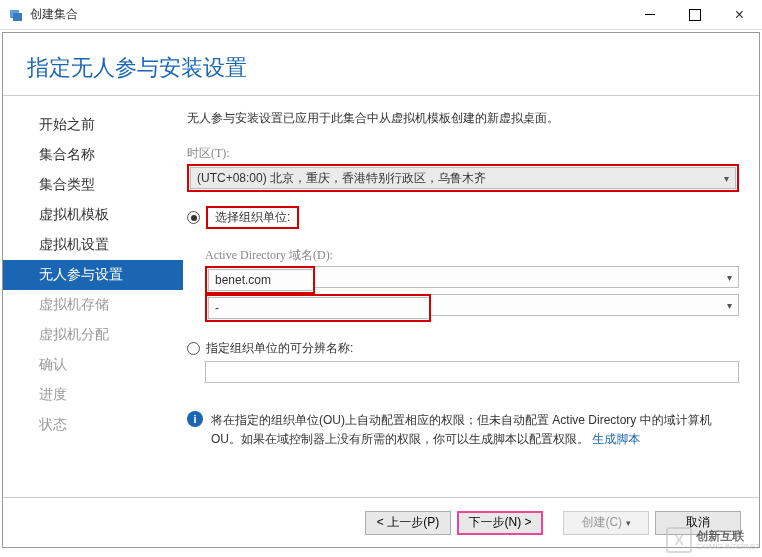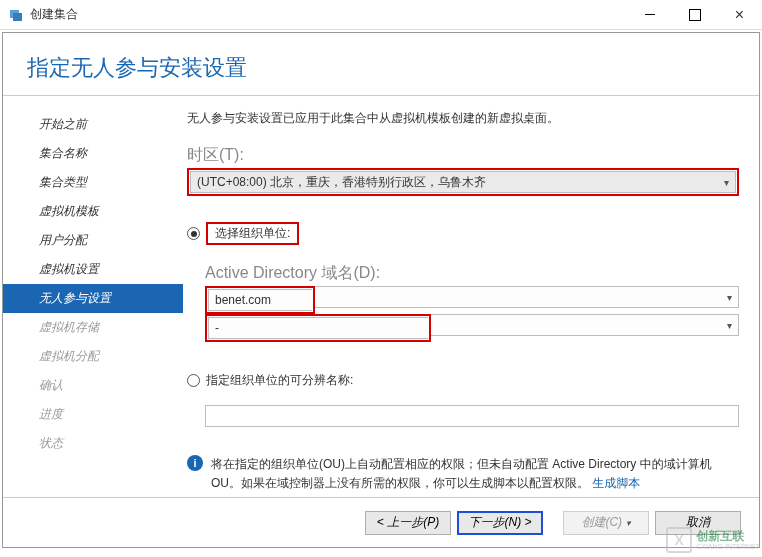--- a/index.html
+++ b/index.html
@@ -19,53 +19,53 @@
   .wizard-frame { border:1px solid #999; height: 516px; position: relative; }
 
   
   .header-area { padding: 20px 24px 12px 24px; border-bottom:1px solid #ccc; }
   .header-title { font-size: 22px; color:#1a66b3; font-weight:400; }
 
   .body-row { display:flex; height: calc(100% - 64px - 50px); }
 
   
   .sidebar { width: 180px; padding: 14px 0 0 0; }
-  .nav-item { padding: 6px 10px 6px 36px; font-size: 12px; color:#333;font-style:italic; }
+  .nav-item { padding: 6px 10px 6px 36px; font-size: 14px; color:#333; }
   .nav-item.disabled { color:#9a9a9a; }
   .nav-item.active { background:#1a66b3; color:#fff; }
 
   
   .main { flex:1; padding: 14px 20px 0 4px; font-size:12px; color:#333; }
   .desc { margin-bottom: 18px; }
 
-  .field-label { color:#888; font-size:16px; margin-bottom:2px; }
+  .field-label { color:#888; font-size:12px; margin-bottom:2px;font-family:Liberation Serif, serif; }
   .hi-red { border:2px solid #d40000; padding:1px; display:inline-block; }
   .hi-red.block { display:block; }
 
   .dropdown { height:22px; background:#eaeaea; border:1px solid #bdbdbd; display:flex; align-items:center; padding:0 6px; font-size:12px; color:#333; position:relative; }
   .dropdown .caret { margin-left:auto; font-size:10px; color:#555; }
   .dropdown.light { background:#fdfdfd; }
 
-  .radio-row { display:flex; align-items:center; gap:6px; margin:16px 0; }
+  .radio-row { display:flex; align-items:center; gap:6px; margin:4px 0; }
   .radio-row .radio { width:13px; height:13px; border-radius:50%; border:1px solid #555; display:inline-flex; align-items:center; justify-content:center; background:#fff;}
   .radio-row .radio.checked::after { content:""; width:6px;height:6px;border-radius:50%;background:#333; display:block;}
 
   .indent { margin-left:18px; }
 
   .textbox { height:22px; border:1px solid #bdbdbd; background:#fff; padding:0 6px; display:flex; align-items:center; }
 
   .info-row { display:flex; gap:8px; margin-top:28px; }
   .info-icon { width:16px;height:16px;border-radius:50%;background:#1a66b3;color:#fff;display:flex;align-items:center;justify-content:center;font-size:11px;font-weight:bold;flex-shrink:0; }
   .info-text { font-size:12px; line-height:1.6; }
   .info-text .link { color:#1a66b3; cursor:pointer; }
 
   
   .footer { position:absolute; bottom:0; left:0; right:0; height:50px; border-top:1px solid #ccc; display:flex; align-items:center; justify-content:flex-end; gap:6px; padding:0 18px; }
-  .btn { min-width:86px; height:24px; border:1px solid #adadad; background:#e8e8e8; font-size:12px; display:inline-flex; align-items:center; justify-content:center; padding:0 8px;font-style:italic;}
-  .btn.primary { border:2px solid #1d4ed8; }
+  .btn { min-width:86px; height:24px; border:1px solid #adadad; background:#e8e8e8; font-size:12px; display:inline-flex; align-items:center; justify-content:center; padding:0 8px;}
+  .btn.primary { border:2px solid #ec4899; }
   .btn .caret-sm { font-size:9px; margin-left:4px; color:#555; }
   .btn.disabled { color:#9a9a9a; border-color:#cfcfcf; background:#f2f2f2;}
 
   
   .watermark { position:absolute; right:2px; bottom:4px; opacity:0.55; display:flex; align-items:center; gap:4px; font-size:10px; color:#888; }
   .watermark .logo { width:26px;height:26px;border:2px solid #bbb;border-radius:3px;display:flex;align-items:center;justify-content:center;font-weight:bold;color:#bbb;font-size:14px;}
   .watermark .txt {display:flex;flex-direction:column;line-height:1.1;}
 </style>
 </head>
 <body>
@@ -92,21 +92,20 @@
     <div class="header-title">指定无人参与安装设置</div>
   </div>
 
   <div class="body-row">
 
     <div class="sidebar">
       <div class="nav-item">开始之前</div>
       <div class="nav-item">集合名称</div>
       <div class="nav-item">集合类型</div>
       <div class="nav-item">虚拟机模板</div>
-      <div class="nav-item">用户分配</div>
       <div class="nav-item">虚拟机设置</div>
       <div class="nav-item active">无人参与设置</div>
       <div class="nav-item disabled">虚拟机存储</div>
       <div class="nav-item disabled">虚拟机分配</div>
       <div class="nav-item disabled">确认</div>
       <div class="nav-item disabled">进度</div>
       <div class="nav-item disabled">状态</div>
     </div>
 
     <div class="main">
@@ -189,16 +188,16 @@
     </div>
     <div class="btn">取消</div>
   </div>
 
 </div>
 </div>
 
 <div class="watermark">
   <div class="logo">X</div>
   <div class="txt">
-    <span style="font-size:12px;color:#15803d;font-weight:bold;">创新互联</span>
+    <span style="font-size:12px;color:#000000;font-weight:bold;">创新互联</span>
     <span style="font-size:7px;color:#aaa;">CXIANG INTERNET</span>
   </div>
 </div>
 
 </body></html>

